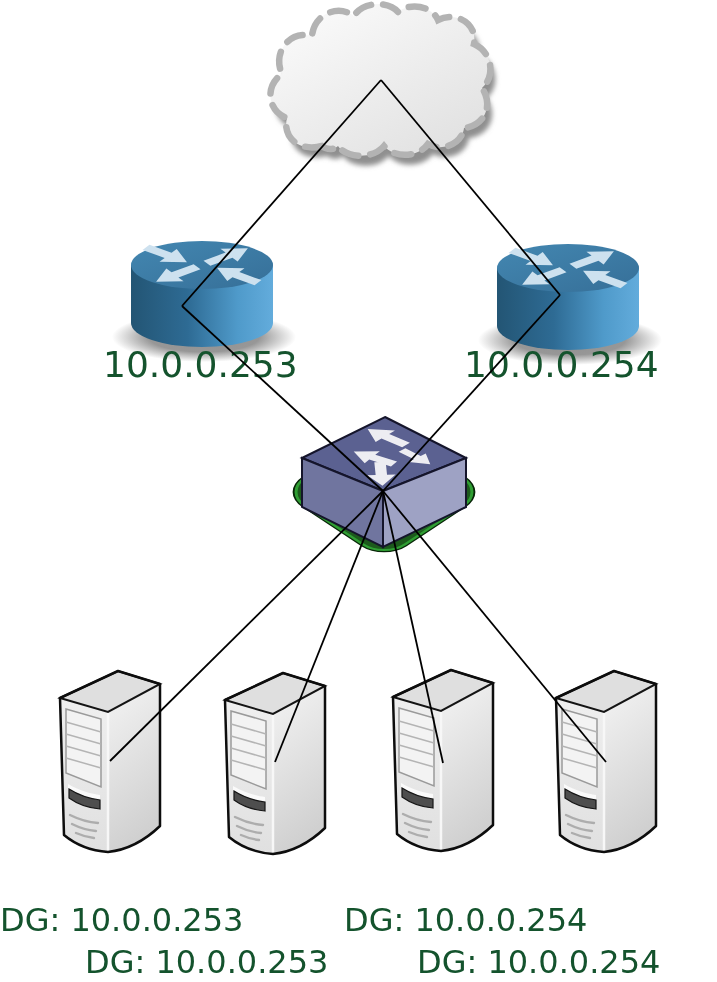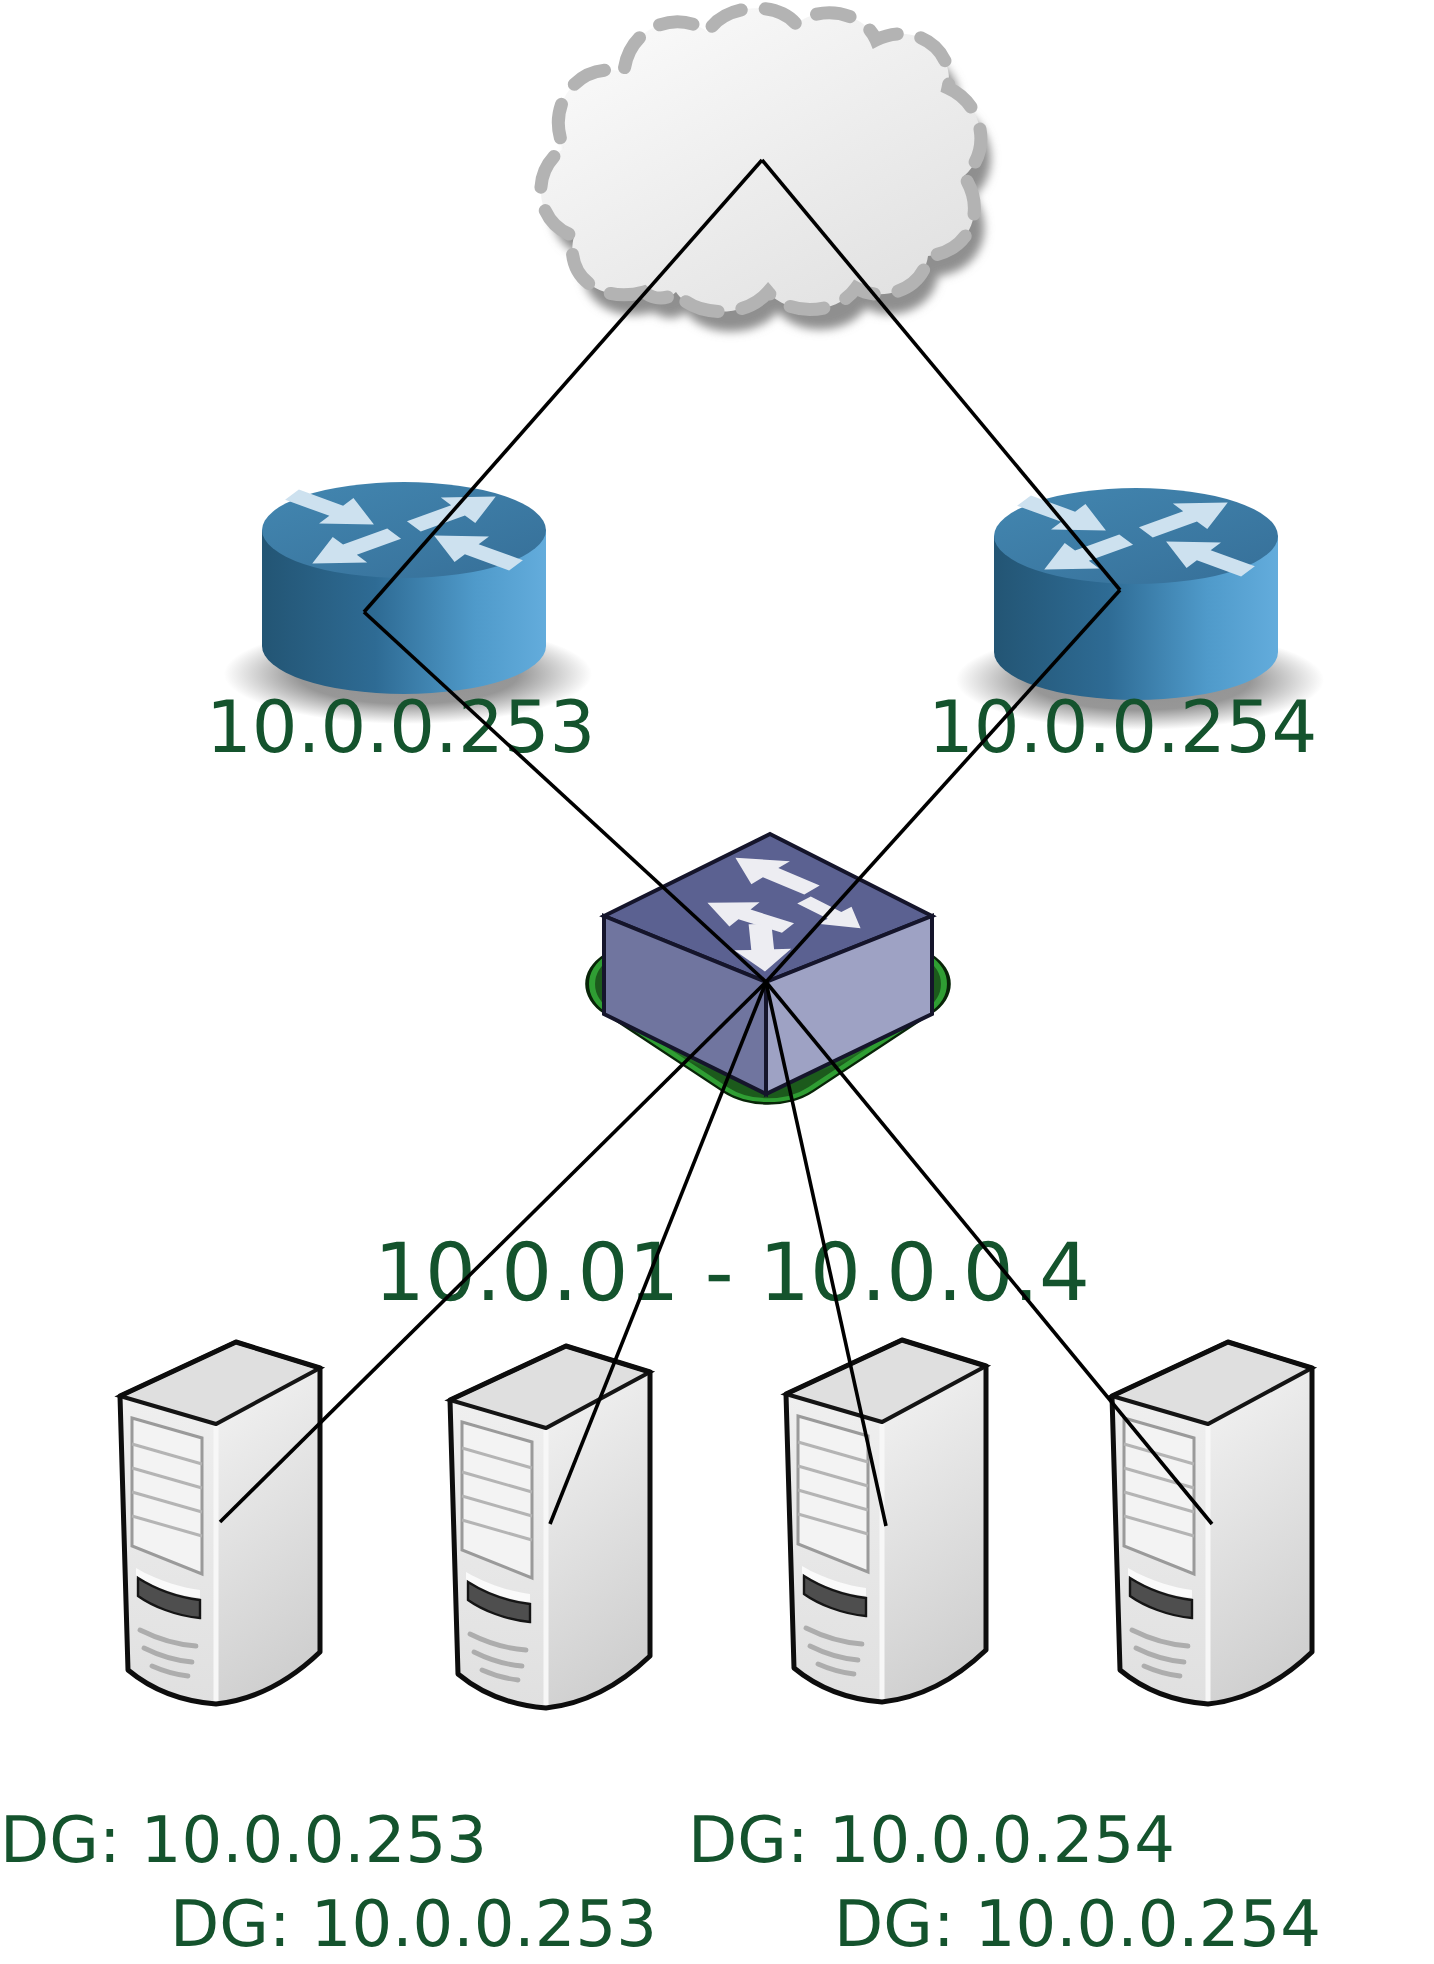--- a/index.html
+++ b/index.html
@@ -153,21 +153,20 @@
     <use href="#server" transform="translate(52,668)"></use>
     <use href="#server" transform="translate(217,670)"></use>
     <use href="#server" transform="translate(385,667)"></use>
     <use href="#server" transform="translate(548,668)"></use>
   </svg>
 
   <div class="label ip-label" style="left:103px;top:343px;">10.0.0.253</div>
 
   <div class="label ip-label" style="left:464px;top:343px;">10.0.0.254</div>
 
-  <div class="label range-label" style="left:187px;top:613px;">10.0.01 - 10.0.0.4</div>
 
   <div class="label dg-label" style="left:0px;top:901px;">DG: 10.0.0.253</div>
 
   <div class="label dg-label" style="left:85px;top:943px;">DG: 10.0.0.253</div>
 
   <div class="label dg-label" style="left:344px;top:901px;">DG: 10.0.0.254</div>
 
   <div class="label dg-label" style="left:417px;top:943px;">DG: 10.0.0.254</div>
 
   <svg id="link-layer" class="layer" width="717" height="982" viewBox="0 0 717 982">

